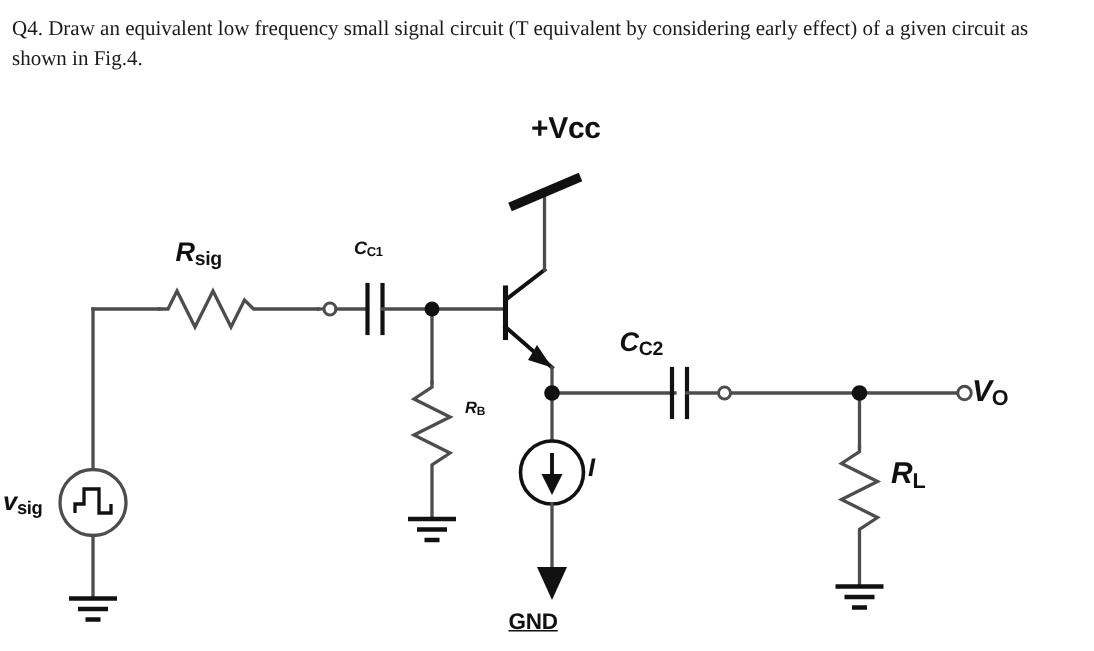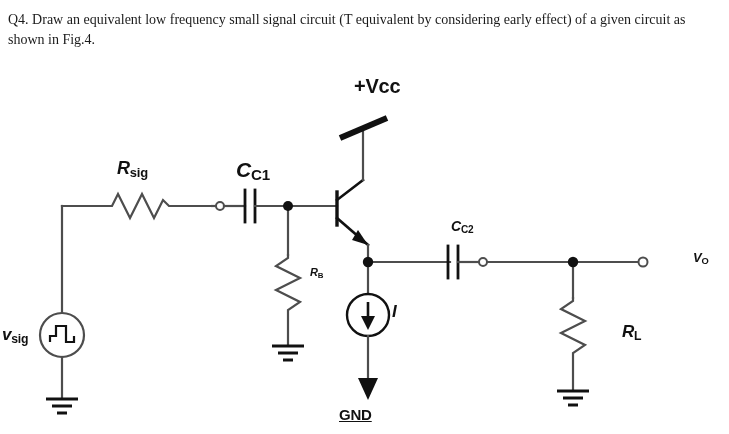--- a/index.html
+++ b/index.html
@@ -141,41 +141,41 @@
   </div>
 
   <div class="lbl" style="left:2px;top:255px;font-size:17px;">
     <i>v</i><span class="sub">sig</span>
   </div>
 
   <div class="lbl" style="left:117px;top:88px;font-size:18px;">
     <i>R</i><span class="sub">sig</span>
   </div>
 
-  <div class="lbl" style="left:236px;top:88px;font-size:21px;">
+  <div class="lbl" style="left:236px;top:88px;font-size:12px;">
     <i>C</i><span class="sub">C1</span>
   </div>
 
   <div class="lbl" style="left:310px;top:196px;font-size:11px;">
     <i>R</i><span class="sub">B</span>
   </div>
 
   <div class="lbl" style="left:392px;top:232px;font-size:17px;">
     <i>I</i>
   </div>
 
-  <div class="lbl" style="left:451px;top:148px;font-size:14px;">
+  <div class="lbl" style="left:413px;top:148px;font-size:18px;">
     <i>C</i><span class="sub">C2</span>
   </div>
 
-  <div class="lbl" style="left:594px;top:252px;font-size:17px;margin-left:28px;">
+  <div class="lbl" style="left:594px;top:235px;font-size:20px;">
     <i>R</i><span class="sub">L</span>
   </div>
 
-  <div class="lbl" style="left:693px;top:180px;font-size:13px;">
+  <div class="lbl" style="left:648px;top:180px;font-size:20px;">
     <i>V</i><span class="sub">O</span>
   </div>
 
   <div class="lbl" style="left:339px;top:336px;font-size:15px;text-decoration:underline;">
     <span>GND</span>
   </div>
 
 </div>
 
 </body></html>

